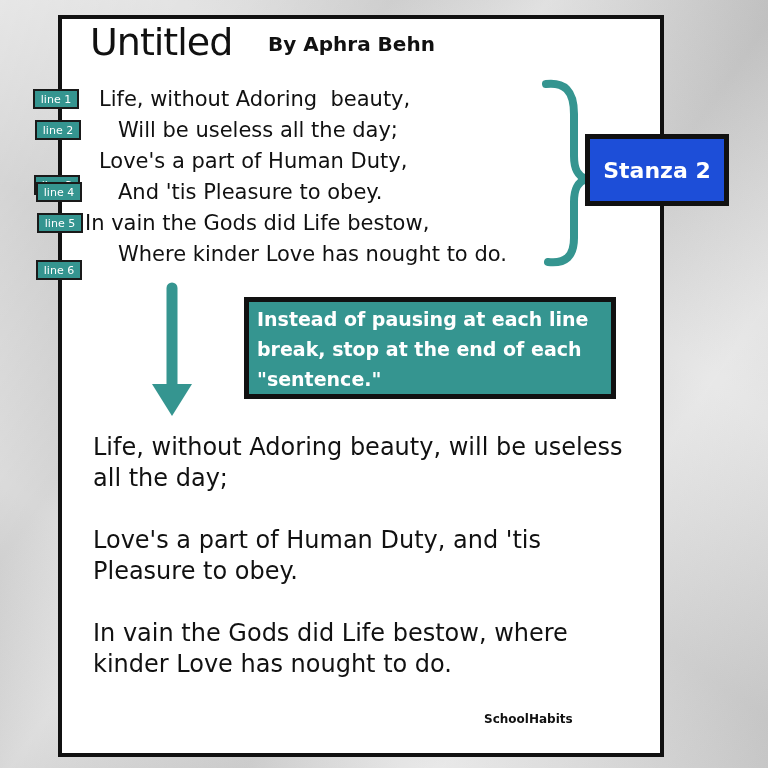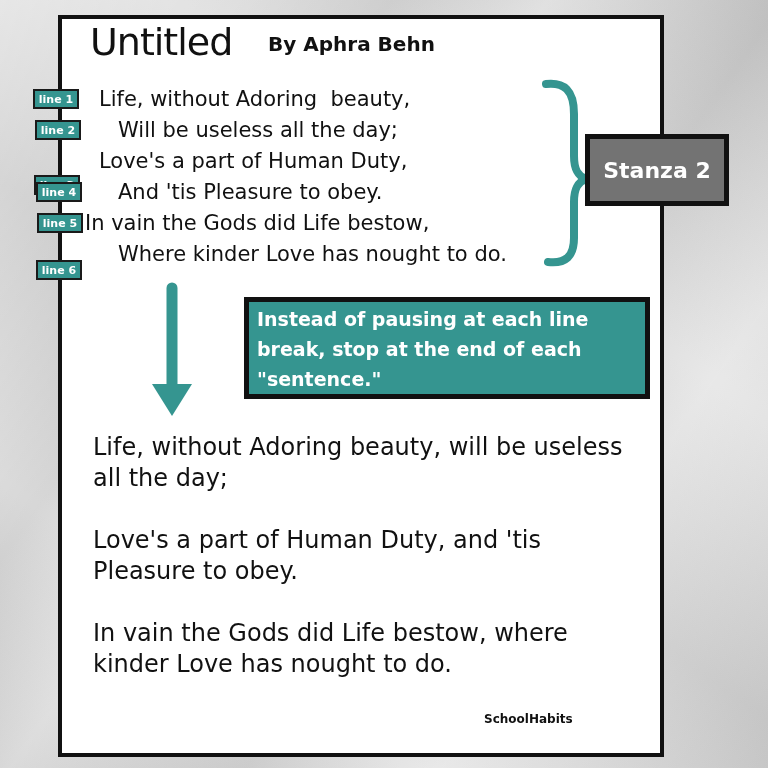--- a/index.html
+++ b/index.html
@@ -17,36 +17,36 @@
     }
     .title {
       position: absolute; left: 90px; top: 20px; font-size: 38px; font-weight: normal;
       color: #111; letter-spacing: -1px;
     }
     .byline {
       position: absolute; left: 268px; top: 32px; font-size: 20px; font-weight: bold; color: #111;
     }
     .line-tag {
       position: absolute; width: 46px; height: 20px; background: #359590;
-      border: 2px solid #1a1a1a; color: #fff; font-size: 11px; font-weight: bold;
+      border: 2px solid #1a1a1a; color: #fff; font-size: 11px; font-weight: normal;
       display: flex; align-items: center; justify-content: center; box-sizing: border-box;
     }
     .poem-line {
       position: absolute; font-size: 21px; color: #111; white-space: pre;
     }
     .brace { position: absolute; left: 540px; top: 78px; }
     .stanza {
       position: absolute; left: 585px; top: 134px; width: 144px; height: 72px;
-      background: #737373; border: 5px solid #111; box-sizing: border-box;
+      background: #1d4ed8; border: 5px solid #111; box-sizing: border-box;
       color: #fff; font-size: 22px; font-weight: bold;
       display: flex; align-items: center; justify-content: center;
     }
     .arrow { position: absolute; left: 150px; top: 282px; }
     .note {
-      position: absolute; left: 244px; top: 297px; width: 406px; height: 102px;
+      position: absolute; left: 244px; top: 297px; width: 372px; height: 102px;
       background: #359590; border: 5px solid #111; box-sizing: border-box;
       color: #fff; font-size: 19px; font-weight: bold; line-height: 30px;
       padding: 2px 8px;
     }
     .prose {
       position: absolute; left: 93px; width: 540px; font-size: 24px; color: #111; line-height: 31px;
     }
     .brand {
       position: absolute; left: 484px; top: 712px; font-size: 12px; font-weight: bold; color: #111;
     }

